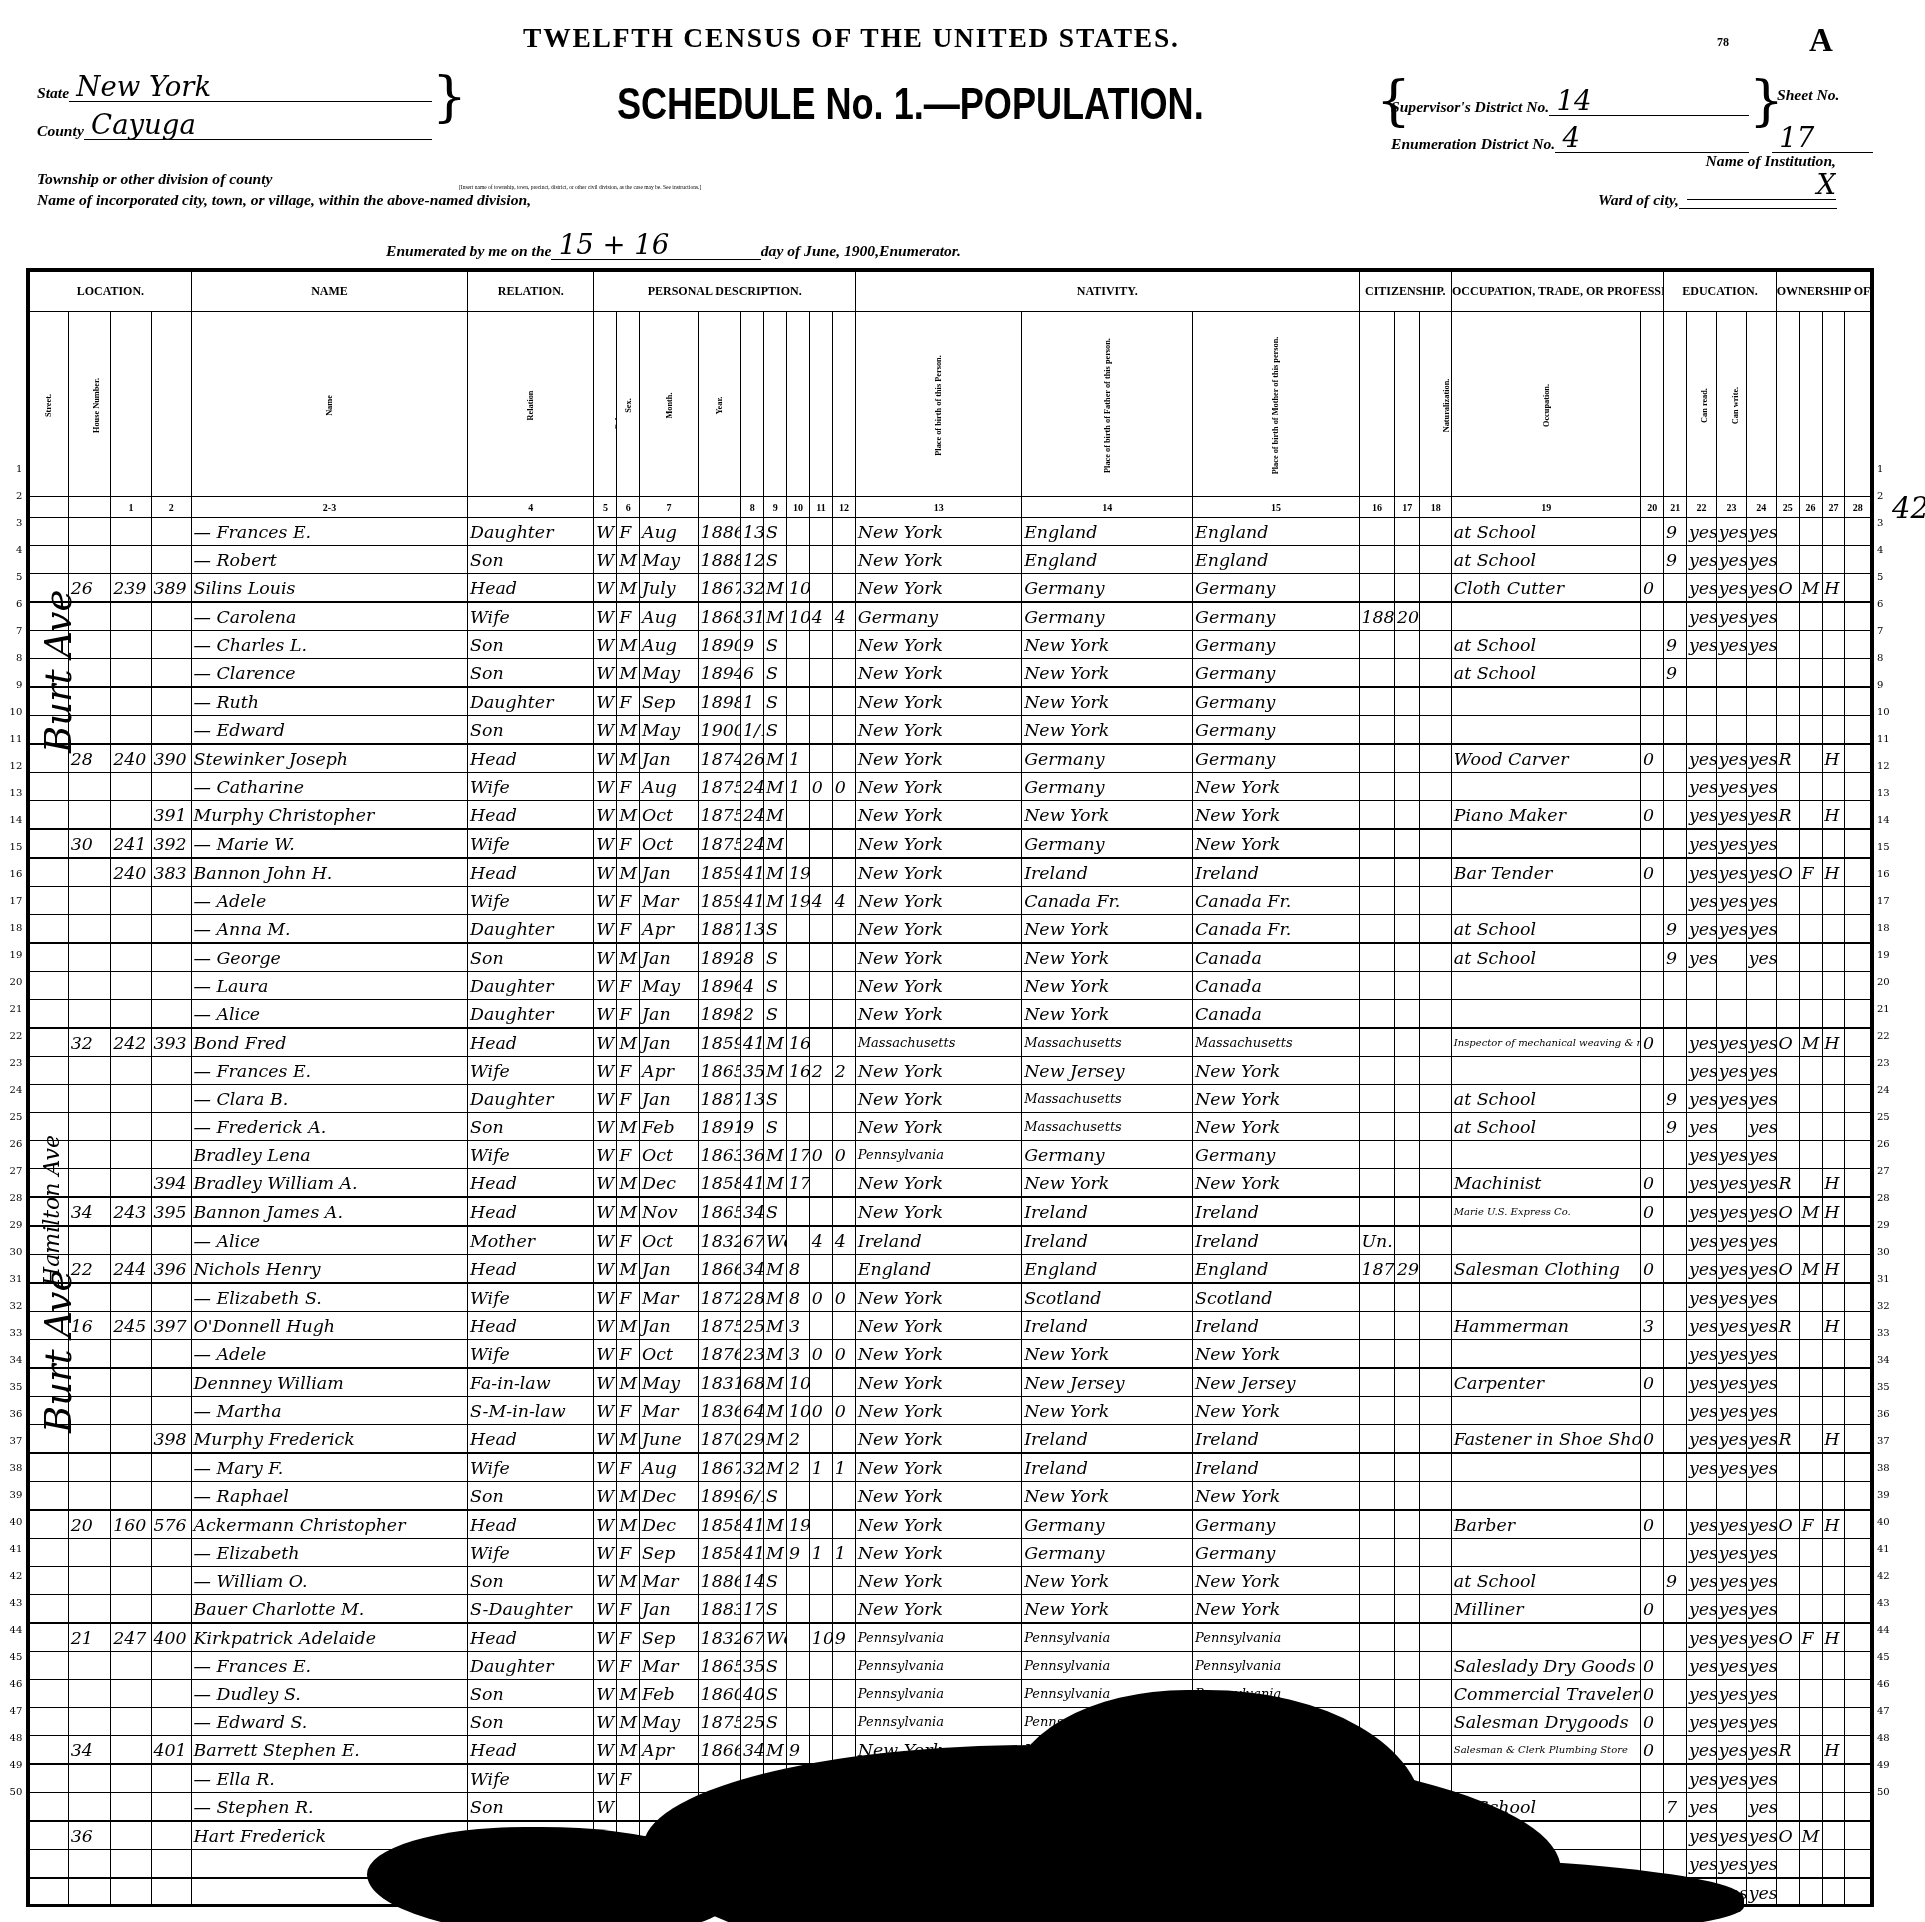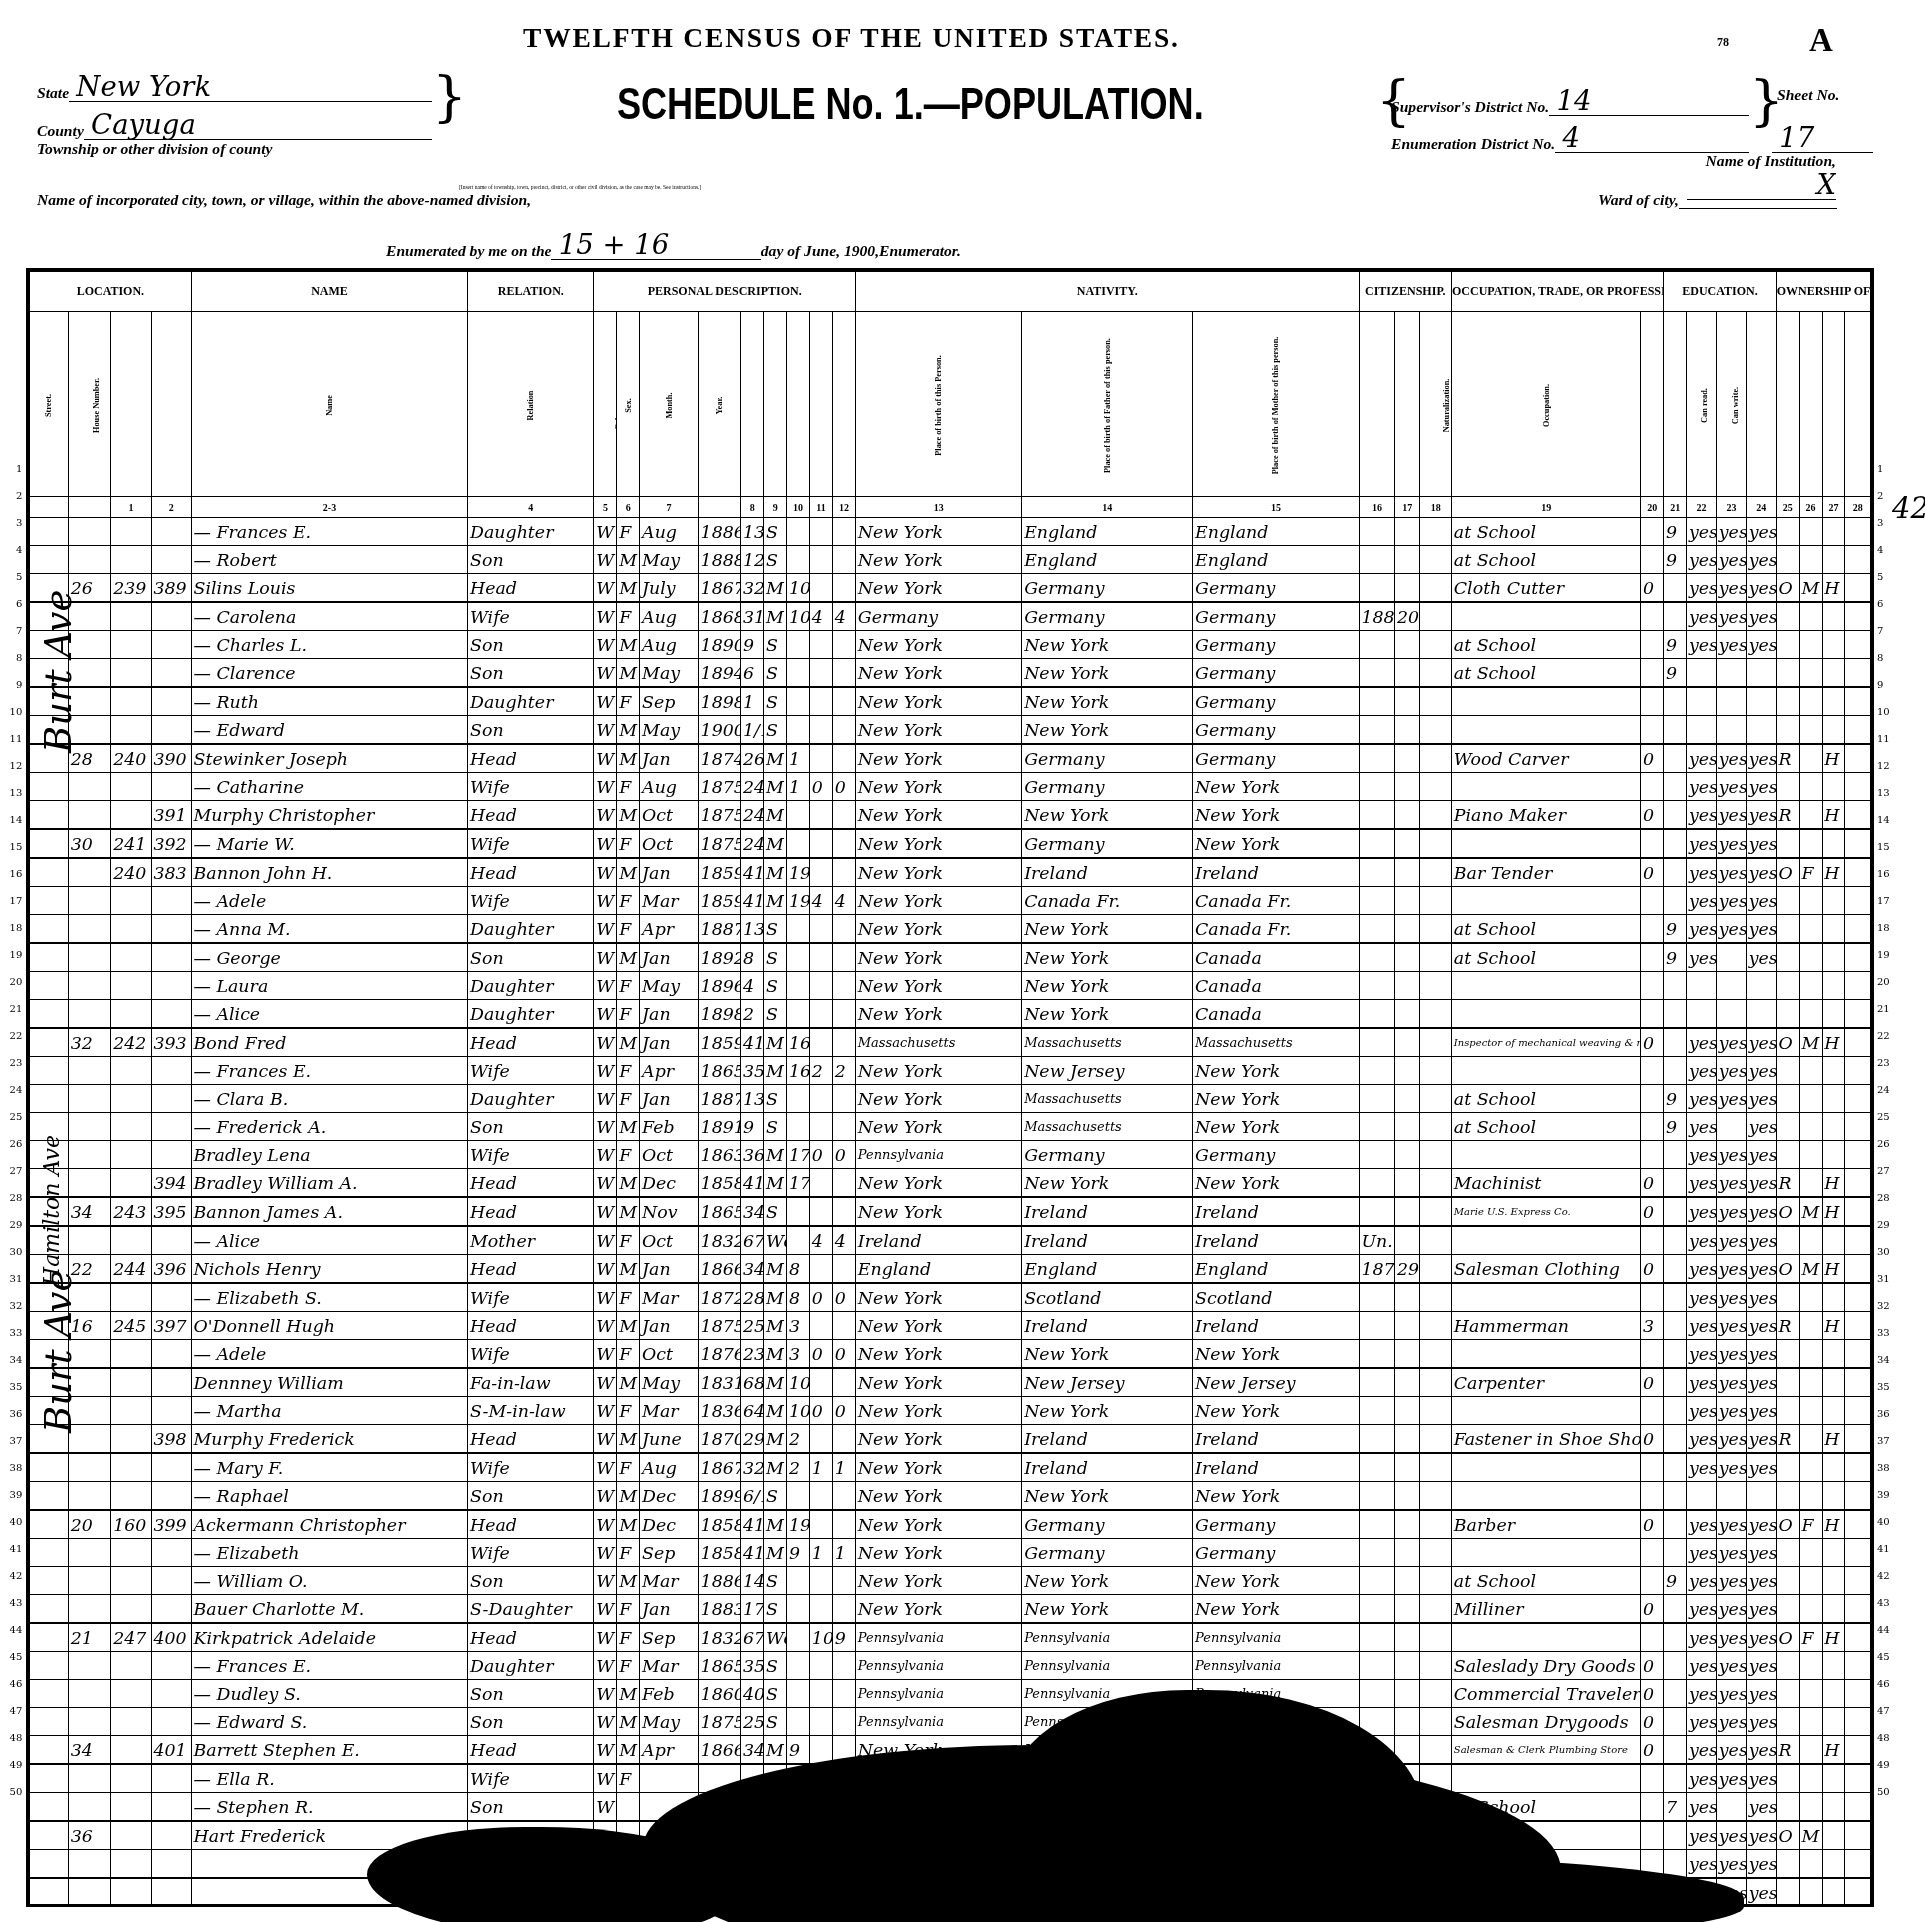--- a/index.html
+++ b/index.html
@@ -41,21 +41,21 @@
 <div class="field" style="left:37px;top:72px;width:395px;">
   <span class="lab">State</span>
   <span class="val">New York</span>
 </div>
 <div class="brace" style="left:432px;top:64px;">}</div>
 <div class="field" style="left:37px;top:110px;width:395px;">
   <span class="lab">County</span>
   <span class="val">Cayuga</span>
 </div>
 
-<div class="field" style="left:37px;top:140px;width:1024px;align-items:flex-end;">
+<div class="field" style="left:37px;top:170px;width:1024px;align-items:flex-end;">
   <span class="lab">Township or other division of county</span>
 </div>
 <div style="position:absolute;left:459px;top:184px;font-size:5.5px;" class="printed">[Insert name of township, town, precinct, district, or other civil division, as the case may be. See instructions.]</div>
 
 <div class="field" style="left:1074px;top:152px;width:762px;flex-direction:column;">
   <span class="lab">Name of Institution,</span>
   <span class="val" style="padding-left:129px">X</span>
 </div>
 
 <div class="field" style="left:37px;top:191px;width:1543px;">
@@ -1462,21 +1462,21 @@
           <td></td>
           <td></td>
           <td></td>
           <td></td>
           <td></td>
         </tr>
         <tr class="row">
           <td></td>
           <td>20</td>
           <td>160</td>
-          <td>399</td>
+          <td>576</td>
           <td>Ackermann Christopher</td>
           <td>Head</td>
           <td>W</td>
           <td>M</td>
           <td>Dec</td>
           <td>1858</td>
           <td>41</td>
           <td>M</td>
           <td>19</td>
           <td></td>

